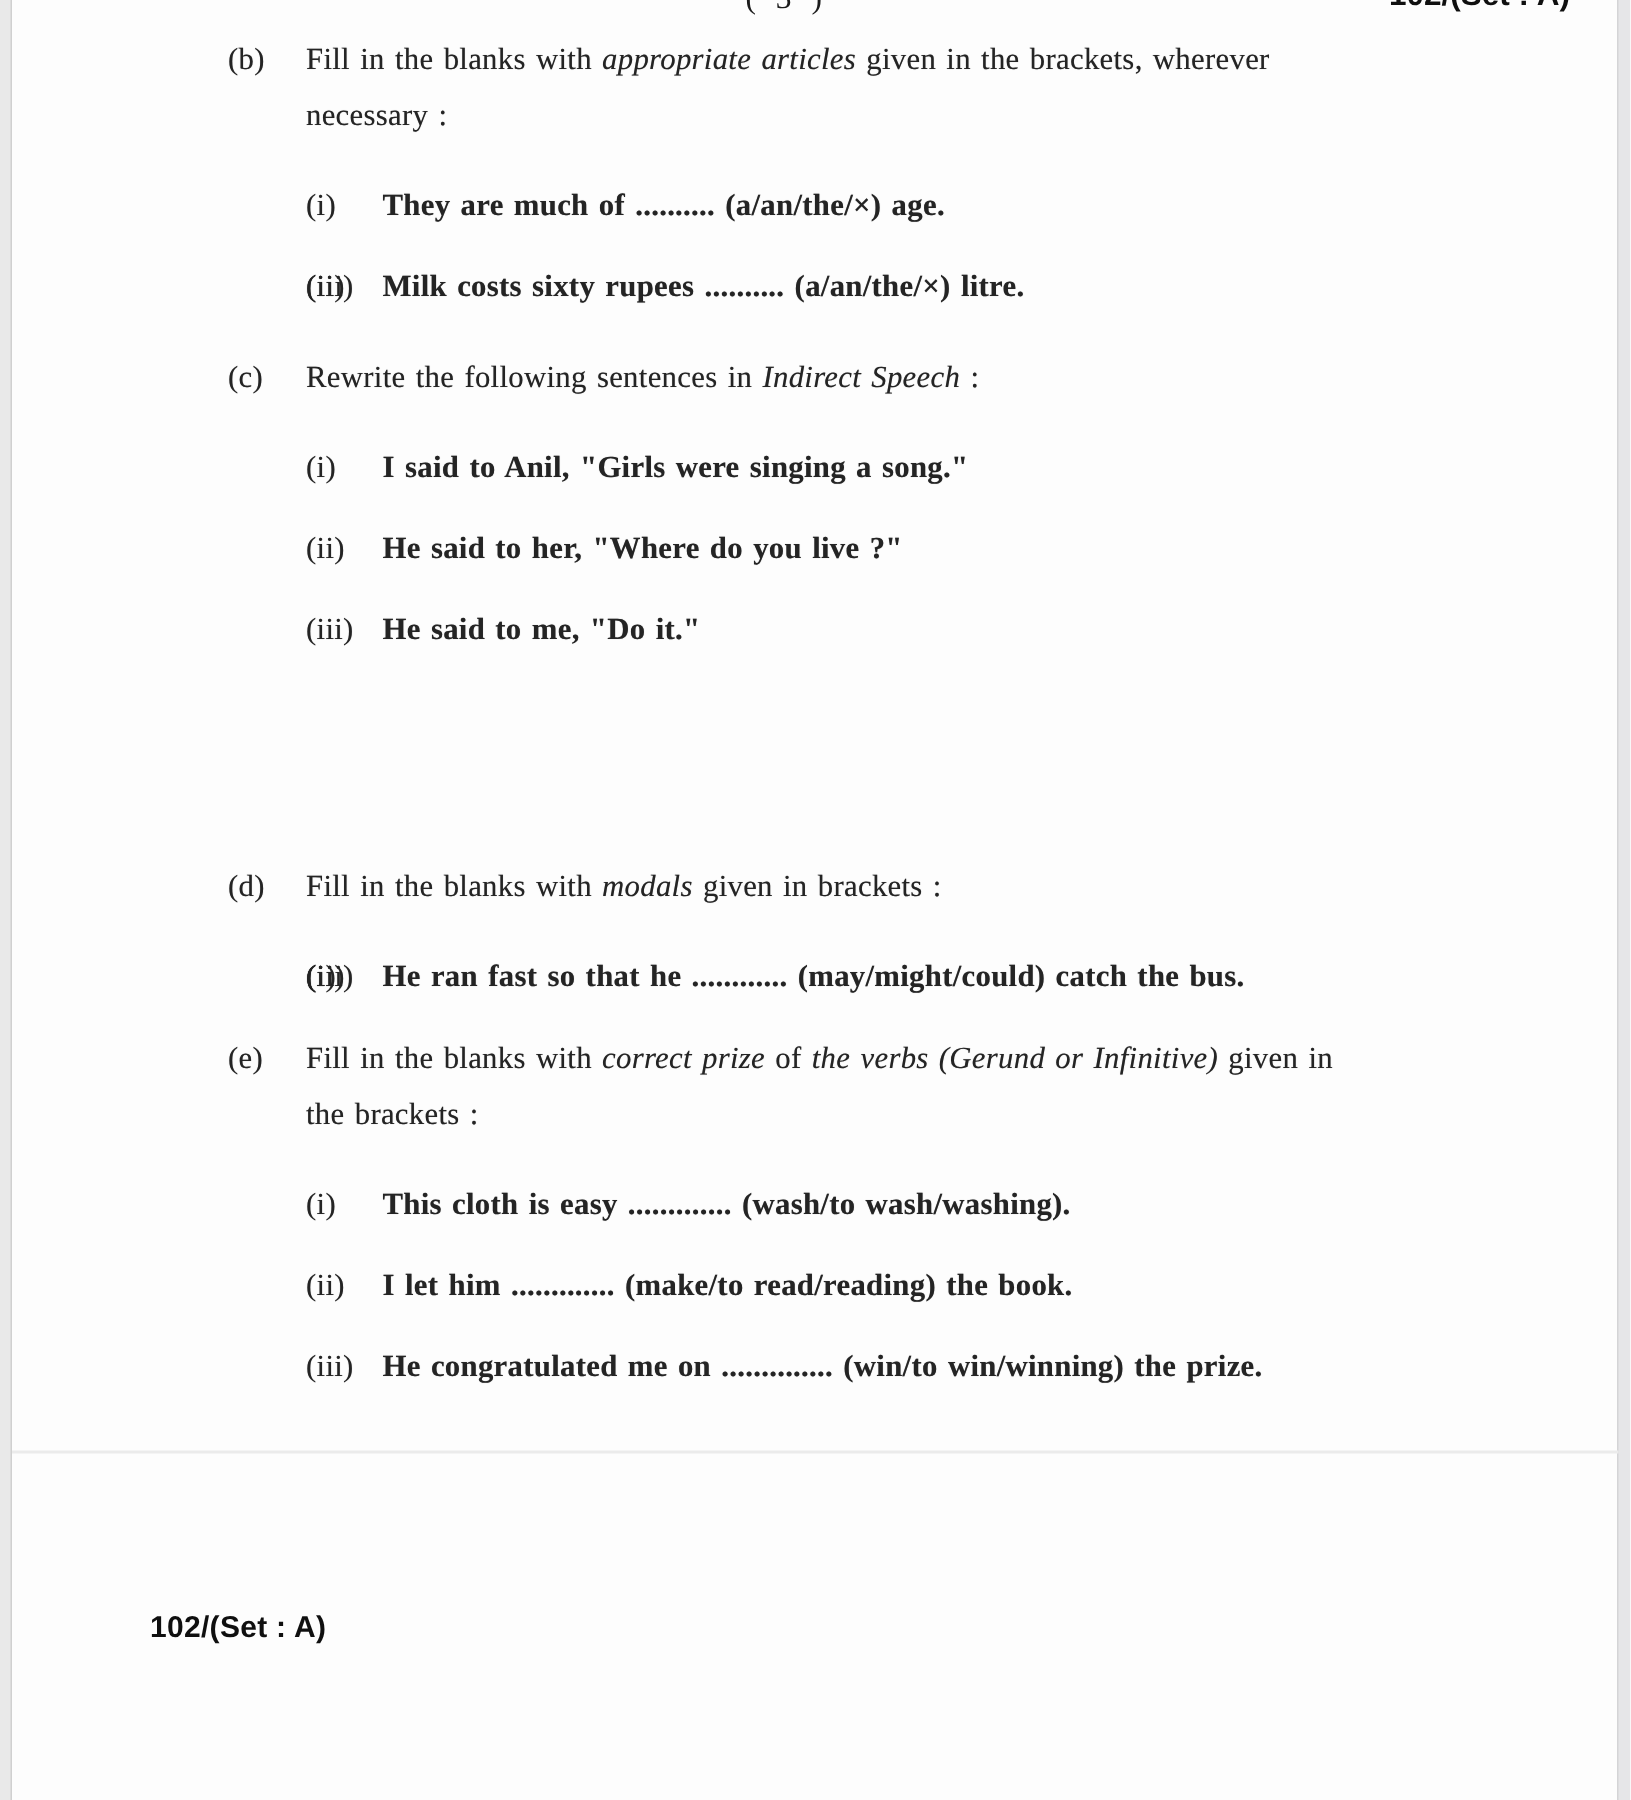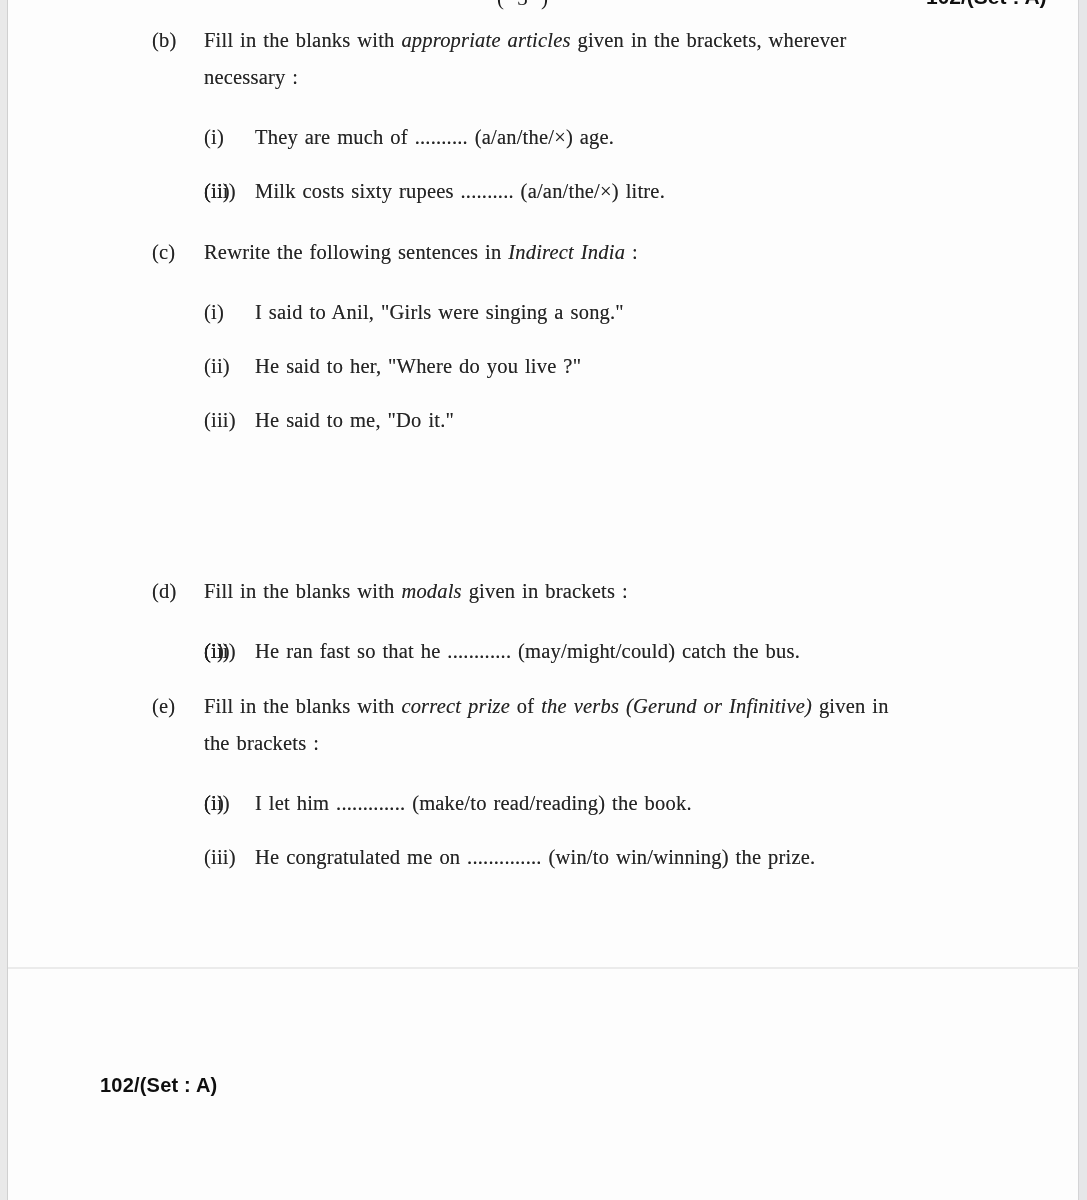--- a/index.html
+++ b/index.html
@@ -67,20 +67,21 @@
   .qitem {
     position: relative;
     margin-top: 28px;
     line-height: 26px;
   }
   .item-label { position: absolute; left: 204px; top: 0; }
   .item-text {
     display: block;
     margin-left: 255px;
     margin-right: 88px;
+    font-weight: bold;
   }
   .footer {
     position: absolute; left: 100px; top: 1074px;
     font-family: "Liberation Sans", "DejaVu Sans", sans-serif;
     font-weight: 700; font-size: 20px;
     color: #0f0f0f;
     letter-spacing: 0.2px;
   }
 </style>
 </head>
@@ -105,21 +106,21 @@
         <div class="qitem">
           <span class="item-label">(ii)</span>
         </div>
         <div class="qitem">
           <span class="item-label">(iii)</span>
           <span class="item-text">Milk costs sixty rupees .......... (a/an/the/×) litre.</span>
         </div>
       </section>
       <section class="qsec">
         <span class="sec-label">(c)</span>
-        <div class="sec-heading"><span>Rewrite the following sentences in </span><i>Indirect India</i><span> :</span></div>
+        <div class="sec-heading"><span>Rewrite the following sentences in </span><i>Indirect Speech</i><span> :</span></div>
         <div class="qitem">
           <span class="item-label">(i)</span>
           <span class="item-text">I said to Anil, "Girls were singing a song."</span>
         </div>
         <div class="qitem">
           <span class="item-label">(ii)</span>
           <span class="item-text">He said to her, "Where do you live ?"</span>
         </div>
         <div class="qitem">
           <span class="item-label">(iii)</span>
@@ -138,20 +139,21 @@
         <div class="qitem">
           <span class="item-label">(iii)</span>
           <span class="item-text">He ran fast so that he ............ (may/might/could) catch the bus.</span>
         </div>
       </section>
       <section class="qsec">
         <span class="sec-label">(e)</span>
         <div class="sec-heading"><span>Fill in the blanks with </span><i>correct prize</i><span> of </span><i>the verbs (Gerund or Infinitive)</i><span> given in</span><br><span>the brackets :</span></div>
         <div class="qitem">
           <span class="item-label">(i)</span>
+          <span class="item-text">This cloth is easy ............. (wash/to wash/washing).</span>
         </div>
         <div class="qitem">
           <span class="item-label">(ii)</span>
           <span class="item-text">I let him ............. (make/to read/reading) the book.</span>
         </div>
         <div class="qitem">
           <span class="item-label">(iii)</span>
           <span class="item-text">He congratulated me on .............. (win/to win/winning) the prize.</span>
         </div>
       </section>

